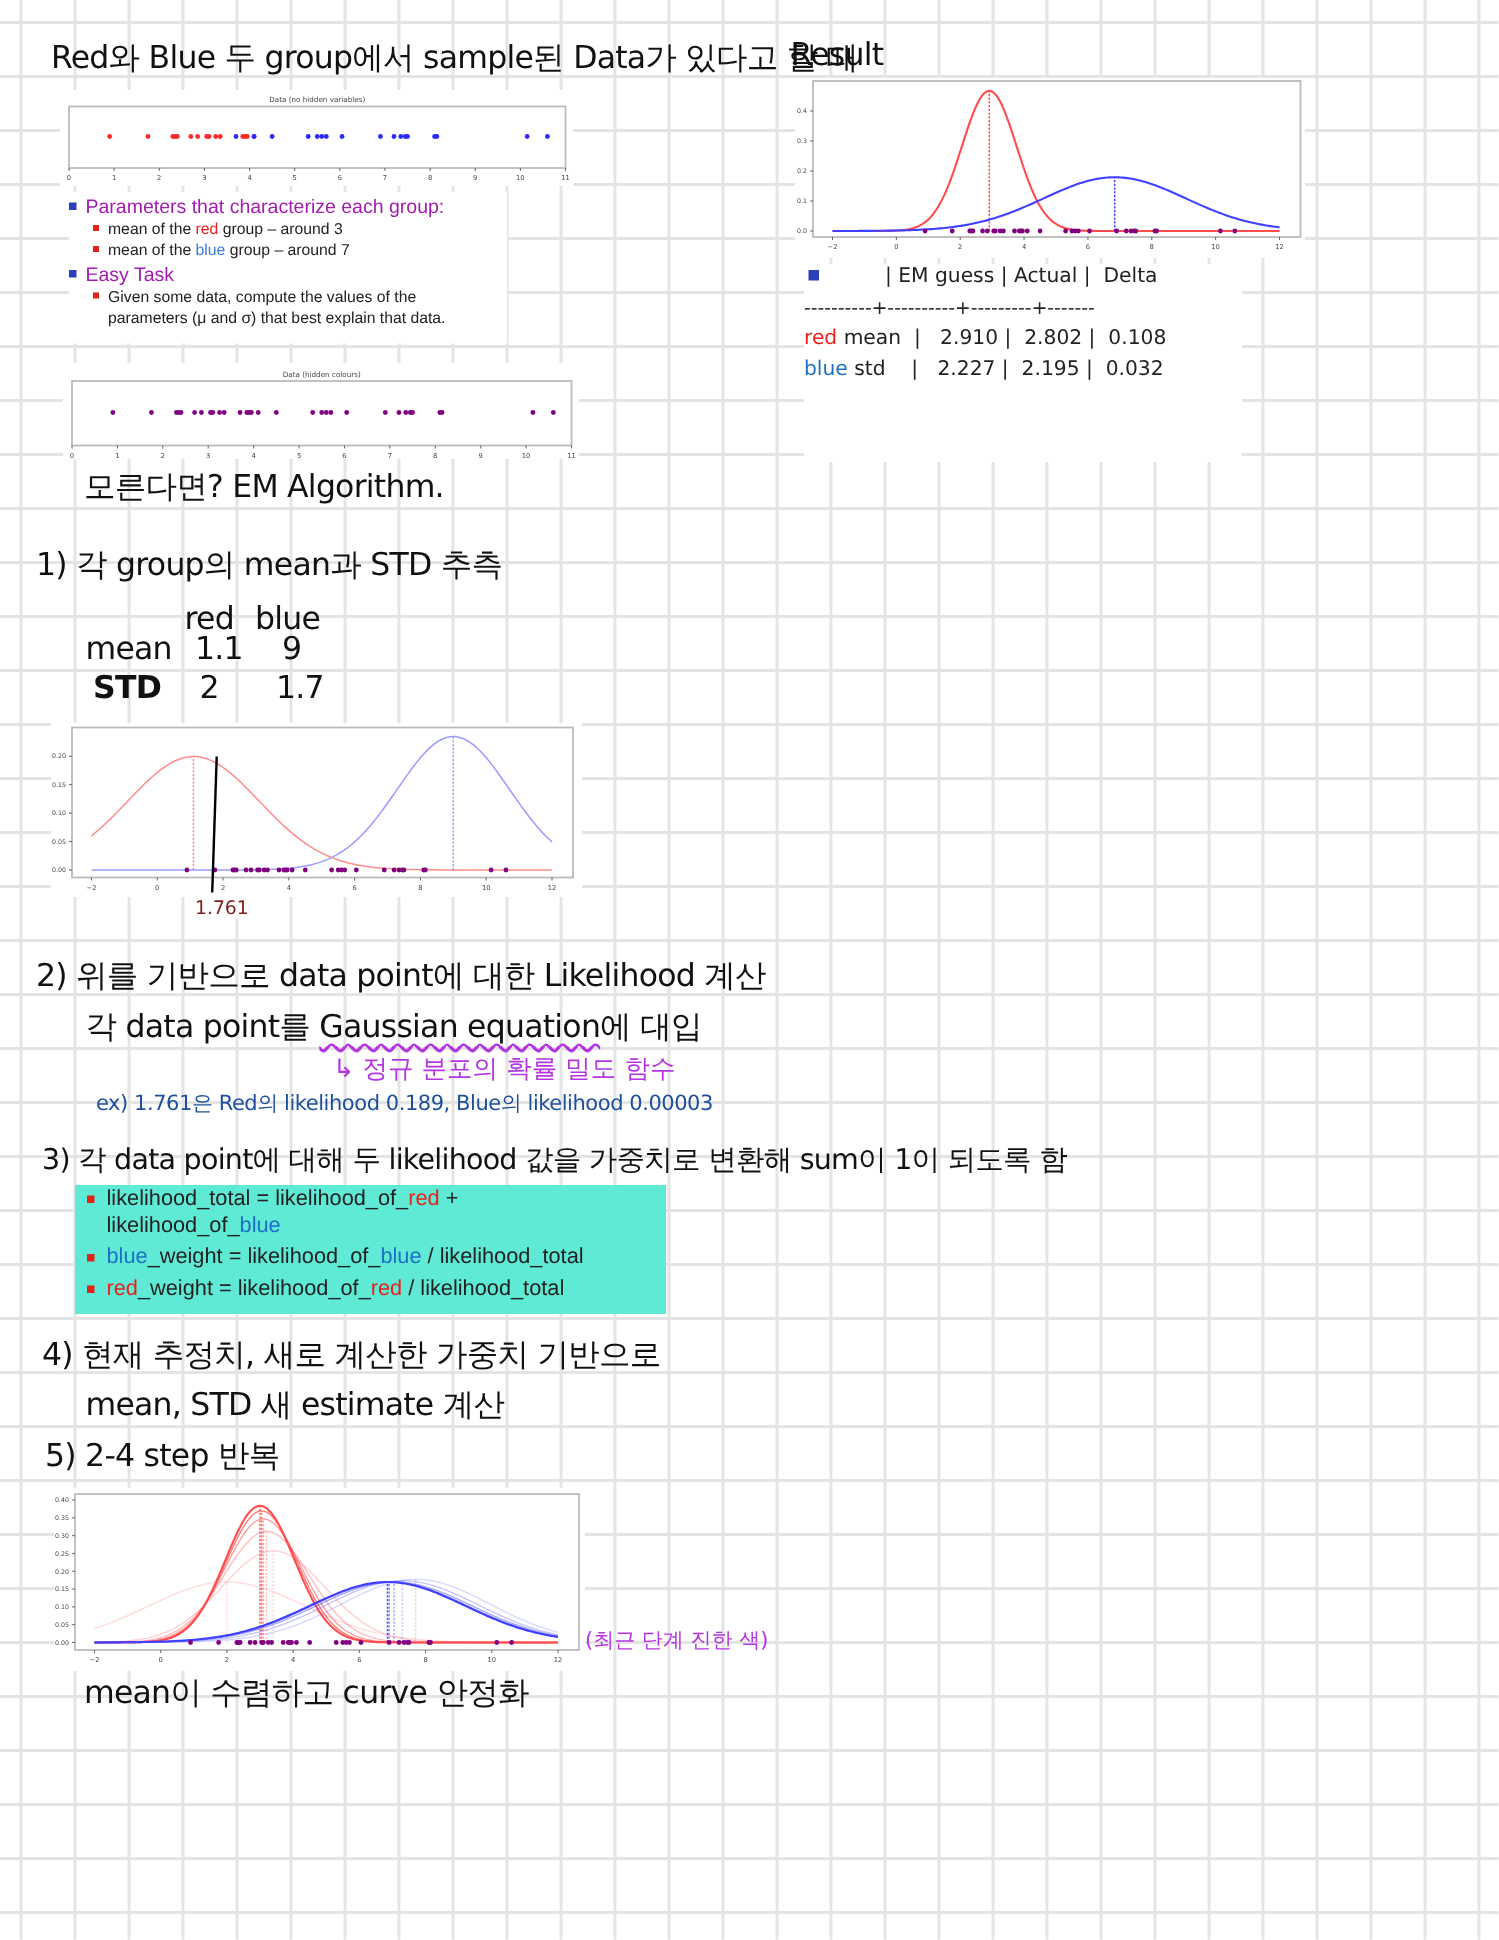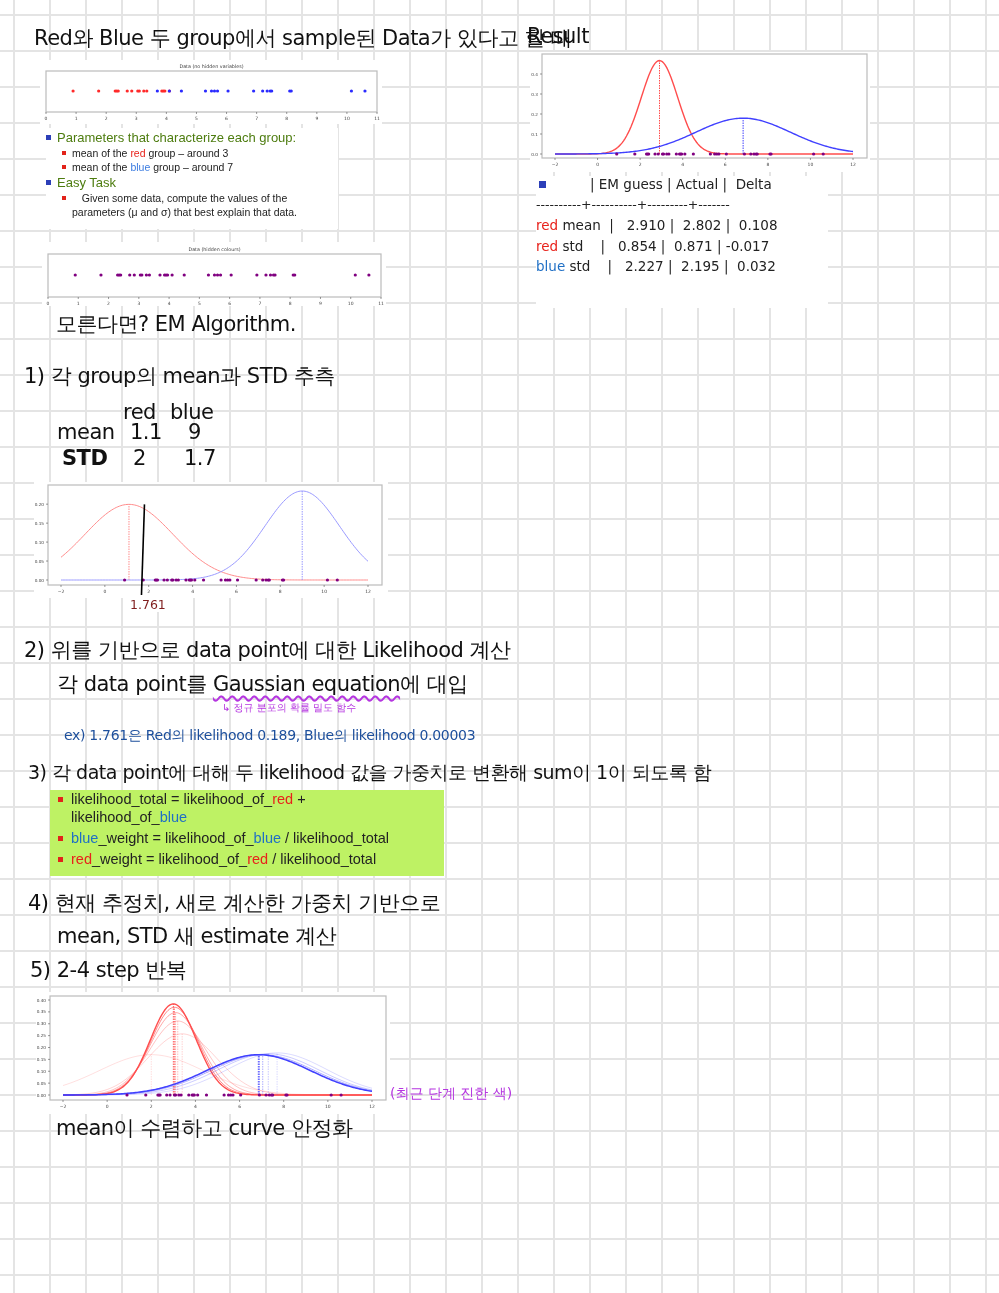--- a/index.html
+++ b/index.html
@@ -21,30 +21,30 @@
     letter-spacing: -0.5px;
     color: #111;
     white-space: nowrap;
   }
   .h-lg { font-size: 21px; }
   .slide {
     background: #fff;
     font-family: "Liberation Sans", sans-serif;
   }
   .chart-box { background: #fff; }
-  .bul1 { font-size: 13px; color: #4d7c0f; display: flex; align-items: baseline; gap: 6px; line-height: 17px; }
+  .bul1 { font-size: 13px; color: #a21caf; display: flex; align-items: baseline; gap: 6px; line-height: 17px; }
   .bul1 .sq { width: 5px; height: 5px; background: #2c3fb8; display: inline-block; transform: translateY(-2px); }
-  .bul2 { font-size: 10.5px; color: #222; display: flex; align-items: baseline; gap: 6px; padding-left: 16px; line-height: 14px; text-align: center; }
+  .bul2 { font-size: 10.5px; color: #222; display: flex; align-items: baseline; gap: 6px; padding-left: 16px; line-height: 14px; }
   .bul2 .sq { width: 4px; height: 4px; background: #e2231a; display: inline-block; flex: 0 0 4px; transform: translateY(-2px); }
   .red { color: #e8221b; }
   .blue { color: #3a7be0; }
   .blue2 { color: #1f6fc5; }
   .tbl { font-family: "DejaVu Sans", sans-serif; font-size: 13.5px; color: #222; background:#fff; }
   .tbl .row { height: 20.5px; white-space: pre; }
-  .formula { font-family: "Liberation Sans", sans-serif; font-size: 14.5px; color: #222; background:#bef264; }
+  .formula { font-family: "Liberation Sans", sans-serif; font-size: 14.5px; color: #222; background:#5eead4; }
   .formula .item { display: flex; gap: 8px; line-height: 18px; margin-bottom: 3px; }
   .formula .sq { width: 5px; height: 5px; background: #e2231a; flex: 0 0 5px; transform: translateY(7px); }
   .purple { color: #b535e0; }
   .navy { color: #1d4f9c; }
   svg text { font-family: "DejaVu Sans", sans-serif; }
 </style>
 </head>
 <body>
 
 <div class="abs hand h-lg" style="left:34px; top:24px;">Red와 Blue 두 group에서 sample된 Data가 있다고 할 때</div>
@@ -265,21 +265,20 @@
       <circle cx="241.04999999999998" cy="102" r="1.6" fill="#800080"></circle>
       <circle cx="283.62142857142857" cy="102" r="1.6" fill="#800080"></circle>
       <circle cx="293.2" cy="102" r="1.6" fill="#800080"></circle>
     </svg>
 </div>
 
 <div class="abs tbl" style="left:536px; top:176px; width:292px; height:132px;">
   <div class="row"><span style="display:inline-block;width:7px;height:7px;background:#2c3fb8;margin:0 44px 1px 3px;"></span><span>| EM guess | Actual |  Delta</span></div>
   <div class="row" style="font-size:12.5px;">----------+----------+---------+-------</div>
   <div class="row"><span class="red">red</span><span> mean  |</span><span>   2.910 |  2.802 |  0.108</span></div>
-  <div class="row"><span class="red">red</span><span> std    |</span><span>   0.854 |  0.871 | -0.017</span></div>
   <div class="row"><span class="blue2">blue</span><span> std    |</span><span>   2.227 |  2.195 |  0.032</span></div>
 </div>
 
 <div class="abs hand h-lg" style="left:24px; top:362px;">1) 각 group의 mean과 STD 추측</div>
 <div class="abs hand h-lg" style="left:123px; top:400px;">red</div>
 <div class="abs hand h-lg" style="left:170px; top:400px;">blue</div>
 <div class="abs hand h-lg" style="left:57px; top:420px;">mean</div>
 <div class="abs hand h-lg" style="left:130px; top:420px;">1.1</div>
 <div class="abs hand h-lg" style="left:188px; top:420px;">9</div>
 <div class="abs hand h-lg" style="left:62px; top:446px;font-weight:bold;">STD</div>
@@ -352,21 +351,21 @@
       <circle cx="303.3" cy="98" r="1.6" fill="#800080"></circle>
       <line x1="107.47335714285714" y1="113" x2="110.47335714285714" y2="22.387114461776463" stroke="#000" stroke-width="1.6"></line>
     </svg>
 </div>
 <div class="abs" style="left:128px; top:597px; font-family:'DejaVu Sans',sans-serif; font-size:12.5px; color:#7f1d1d; background:#fff; padding:0 2px;">1.761</div>
 
 <div class="abs hand h-lg" style="left:24px; top:636px;">2) 위를 기반으로 data point에 대한 Likelihood 계산</div>
 <div class="abs hand h-lg" style="left:57px; top:670px;">
   <span>각 data point를 </span><span style="text-decoration: underline wavy #b535e0; text-underline-offset:4px;">Gaussian equation</span><span>에 대입</span>
 </div>
-<div class="abs purple" style="left:222px; top:701px; font-size:10px; white-space:nowrap;">↳ 정규 분포의 확률 밀도 함수</div>
+<div class="abs purple" style="left:222px; top:701px; font-size:17px; white-space:nowrap;">↳ 정규 분포의 확률 밀도 함수</div>
 <div class="abs navy" style="left:64px; top:727px; font-size:14px; white-space:nowrap; letter-spacing:-0.3px;">ex) 1.761은 Red의 likelihood 0.189,  Blue의 likelihood 0.00003</div>
 
 <div class="abs hand" style="left:28px; top:760px; font-size:19px;">3) 각 data point에 대해 두 likelihood 값을 가중치로 변환해  sum이 1이 되도록 함</div>
 <div class="abs formula" style="left:50px; top:790px; width:386px; height:86px; padding-left:8px;">
   <div class="item">
     <span class="sq"></span>
     <span><span>likelihood_total = likelihood_of_</span><span class="red">red</span><span> +</span><br><span>likelihood_of_</span><span class="blue2">blue</span></span>
   </div>
   <div class="item">
     <span class="sq"></span>

